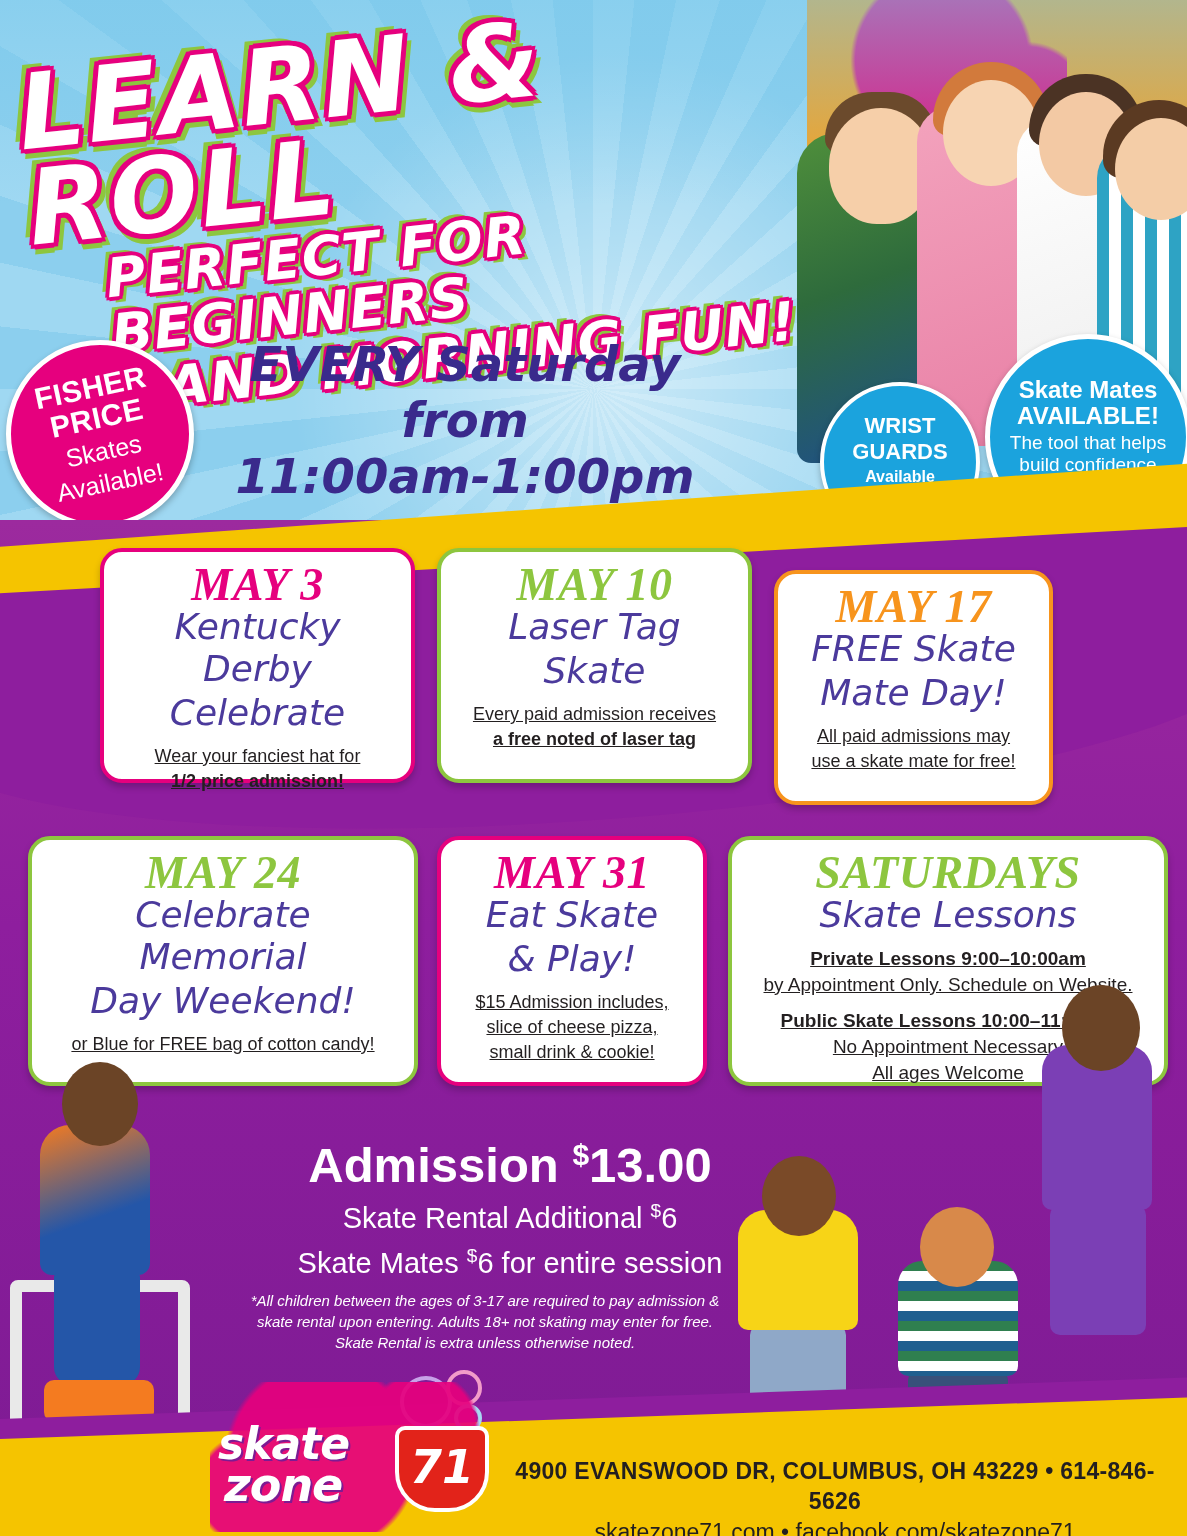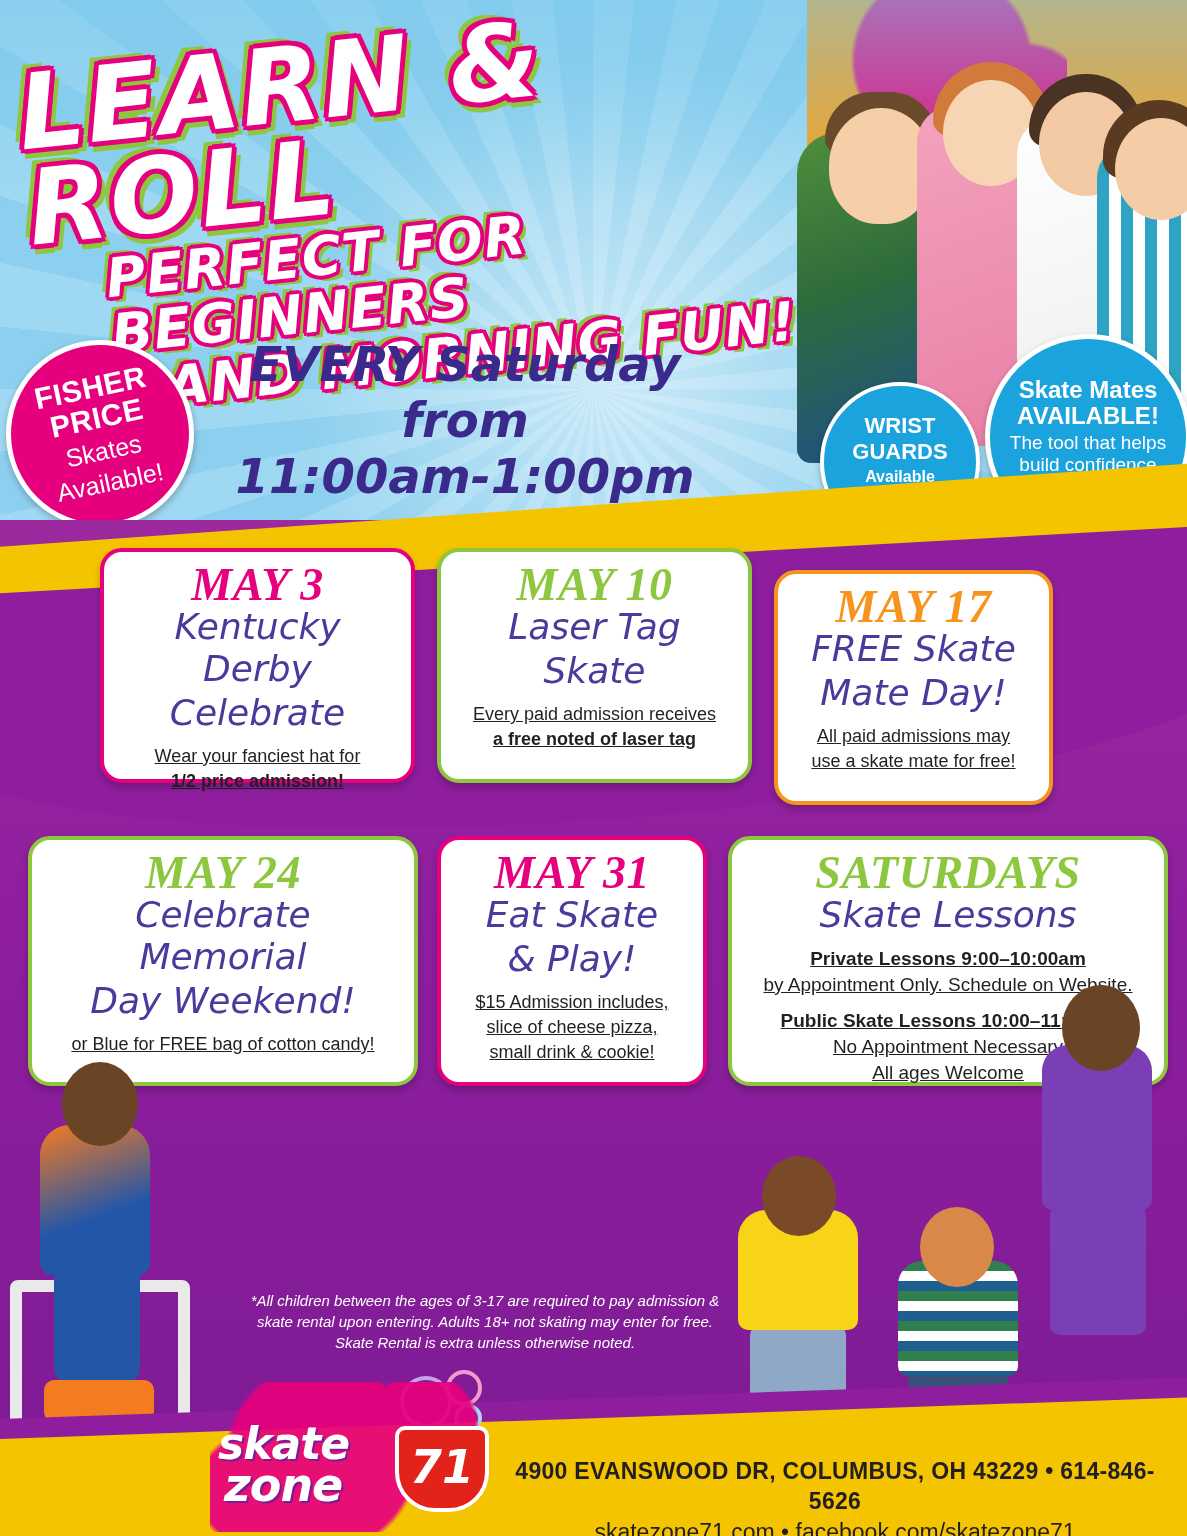--- a/index.html
+++ b/index.html
@@ -402,20 +402,35 @@
     <div class="ks-head"></div>
     <div class="ks-skate"></div>
   </div>
 
   <div class="kid-girl">
     <div class="kg-legs"></div>
     <div class="kg-body"></div>
     <div class="kg-head"></div>
   </div>
 
+  <div class="admission">
+    <div class="adm-title">
+      <span>Admission</span>
+      <sup>$</sup><span>13.00</span>
+    </div>
+    <div class="adm-l1">
+      <span>Skate Rental Additional</span>
+      <sup>$</sup><span>6</span>
+    </div>
+    <div class="adm-l2">
+      <span>Skate Mates</span>
+      <sup>$</sup><span>6</span>
+      <span>for entire session</span>
+    </div>
+  </div>
 
   <div class="fineprint">*All children between the ages of 3-17 are required to pay admission &amp; skate rental upon entering. Adults 18+ not skating may enter for free. Skate Rental is extra unless otherwise noted.</div>
 
   <div class="swoosh-bottom-purple"></div>
   <div class="swoosh-bottom-yellow"></div>
 
   <div class="logo-bubbles">
     <div class="bub b-a"></div>
     <div class="bub b-b"></div>
     <div class="bub b-c"></div>

